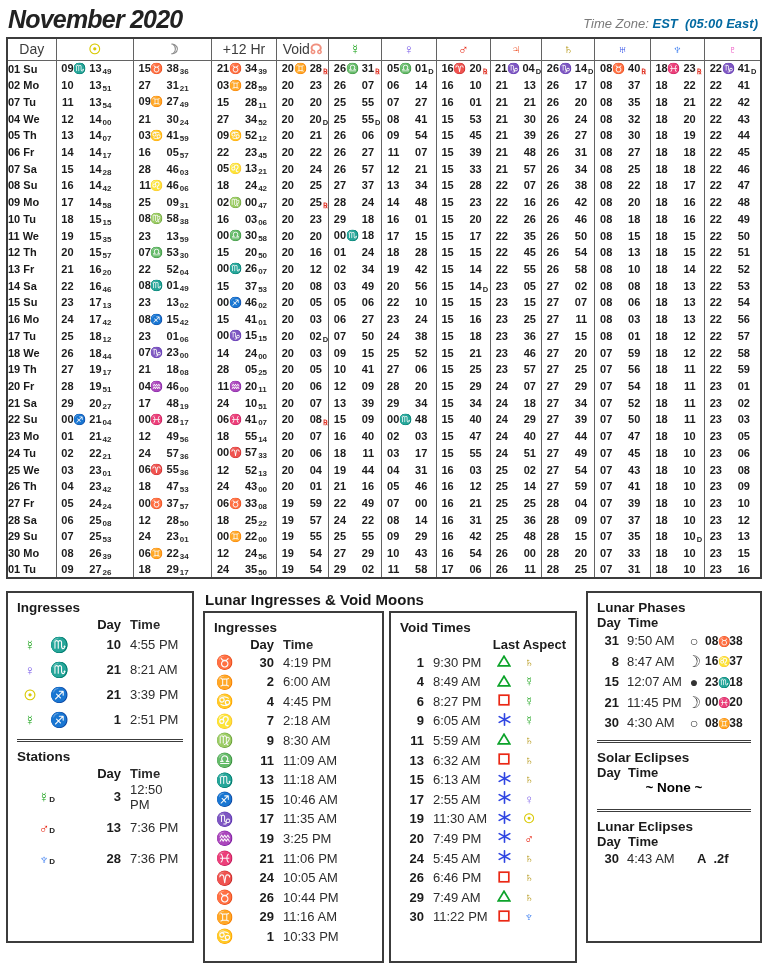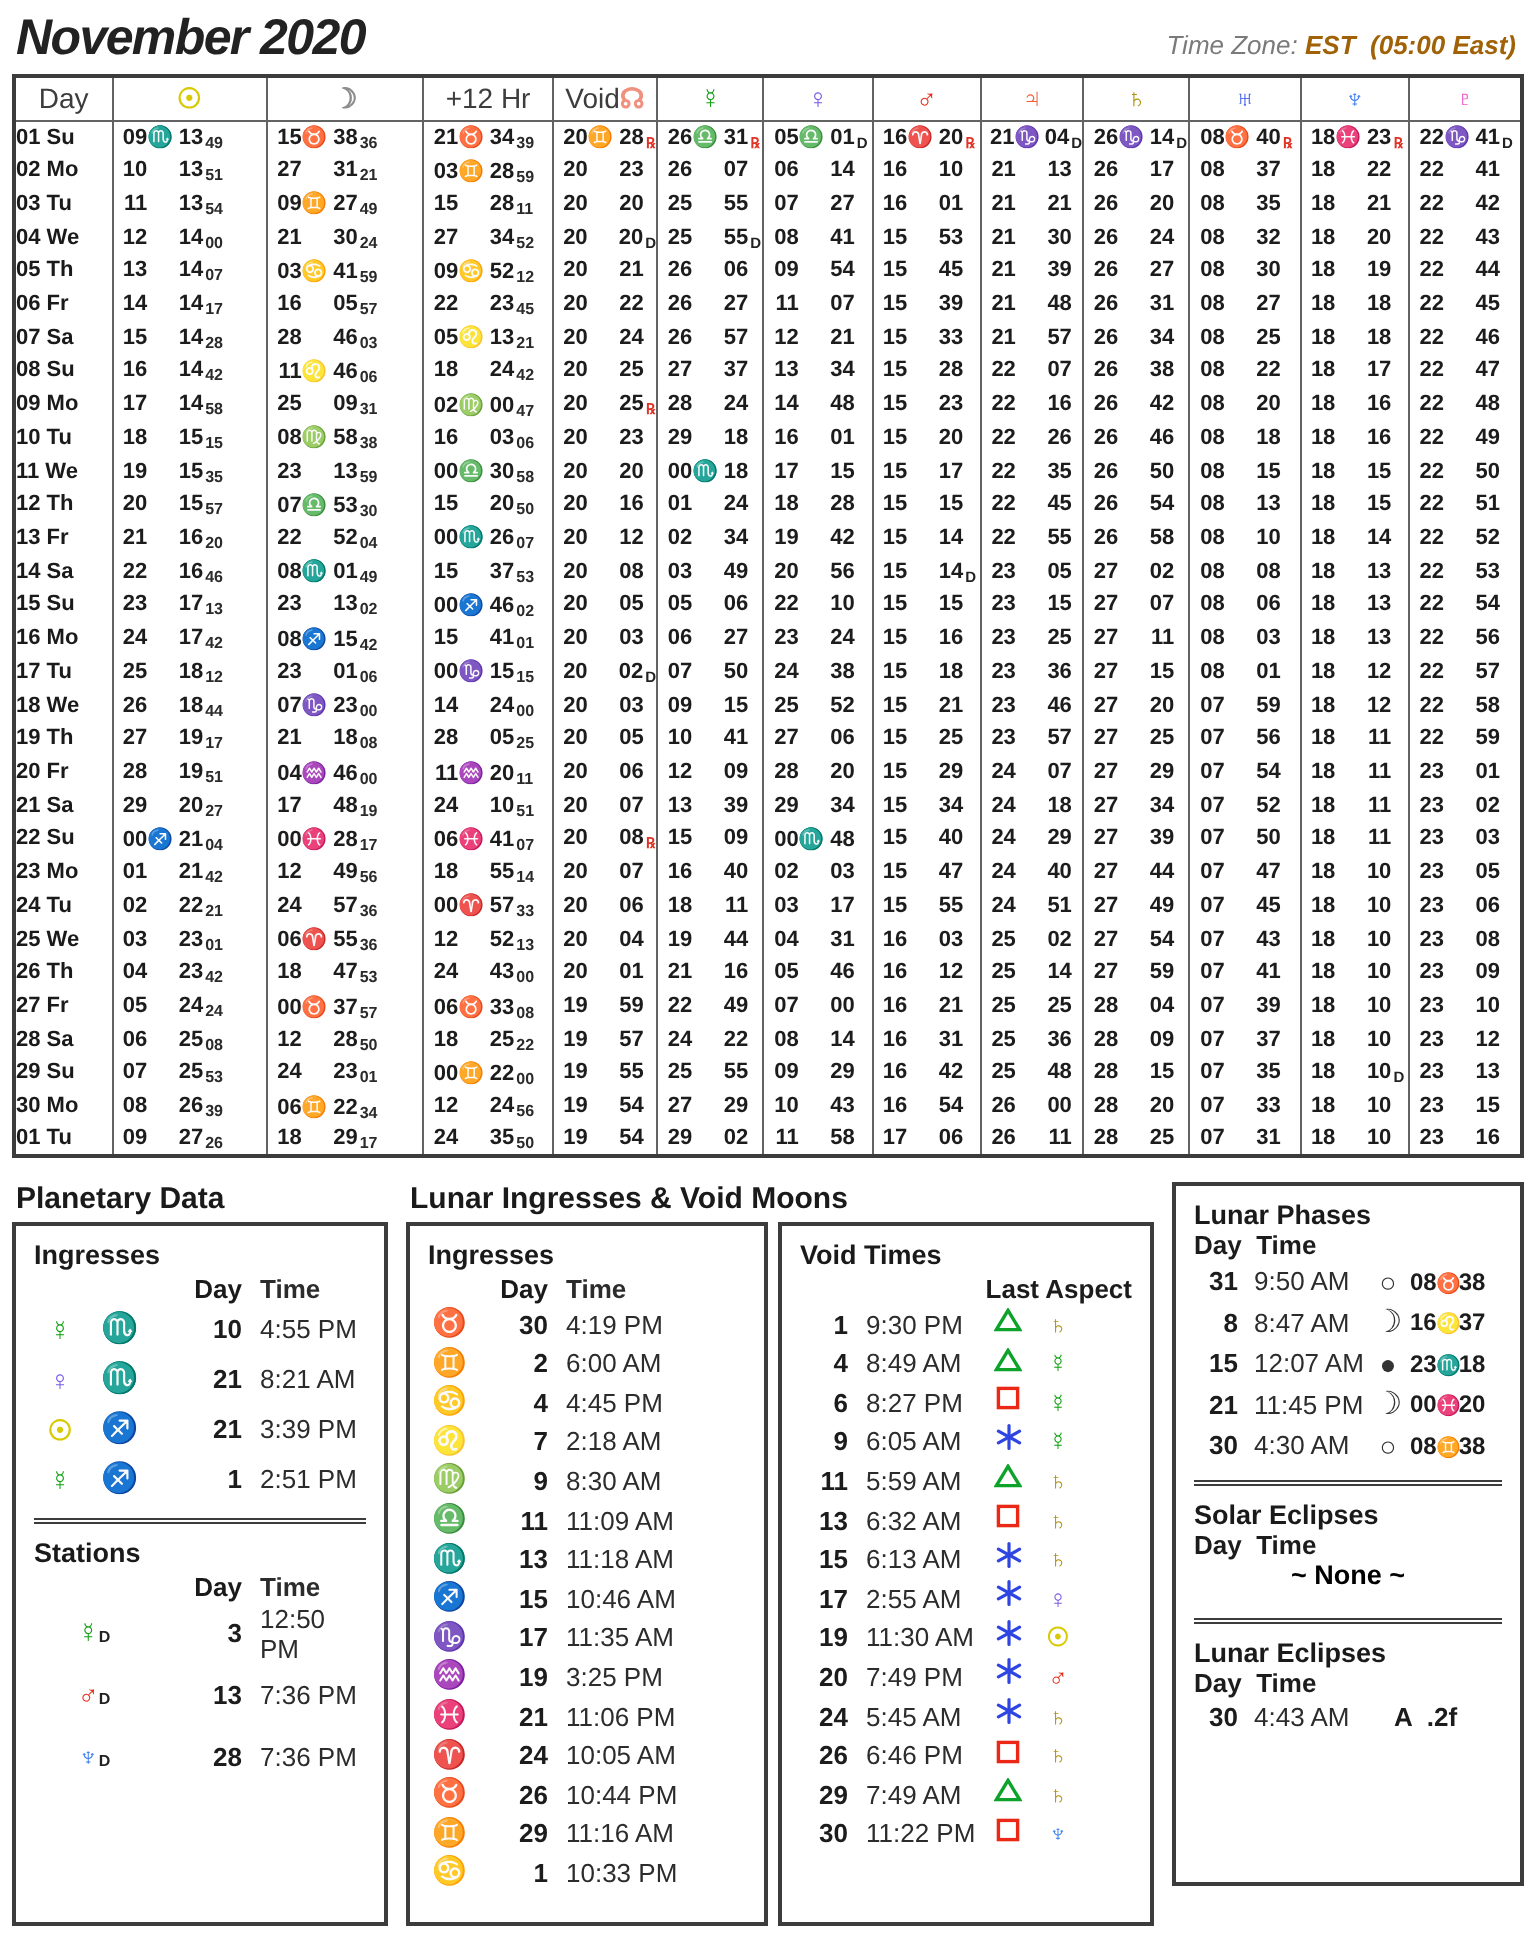--- a/index.html
+++ b/index.html
@@ -6,21 +6,21 @@
   html,body { margin:0; padding:0; }
   body {
     width:768px; height:976px; background:#fff; color:#1c1c1c;
     font-family:"Liberation Sans", sans-serif; position:relative; overflow:hidden;
   }
   
   .titlebar { display:flex; align-items:baseline; padding:5px 10px 2px 8px;font-style:italic; }
   .page-title { font-size:25px; font-weight:bold; letter-spacing:-0.8px; color:#222; }
   .page-subtitle { font-size:14.5px; font-weight:bold; margin-left:16px; color:#222; }
   .tz { margin-left:auto; font-size:13px; color:#7a7a7a; }
-  .tz b { color:#a16207; font-weight:bold; white-space:pre; }
+  .tz b { color:#0369a1; font-weight:bold; white-space:pre; }
   
   table.eph { border-collapse:collapse; table-layout:fixed; width:756px; margin:1px 6px 0 6px;
     border:2px solid #3c3c3c; }
   table.eph th, table.eph td { border-left:1px solid #636363; padding:0; overflow:hidden; white-space:nowrap; }
   table.eph th:first-child, table.eph td:first-child { border-left:none; }
   table.eph th { border-bottom:1px solid #636363; height:22px; font-size:14px; font-weight:normal;
     color:#3d3d3d; text-align:center; vertical-align:middle; }
   table.eph th .hg { font-size:14px; font-weight:bold; }
   table.eph td { height:16.72px; vertical-align:middle; }
   td.day-cell { font-weight:bold; font-size:11px; padding-left:5px; color:#1a1a1a; }
@@ -303,21 +303,21 @@
         <td>
           <div class="cw">
             <span class="cd">22</span>
             <span class="cg"></span>
             <span class="cm">41</span>
             <span class="cf"></span>
           </div>
         </td>
       </tr>
       <tr>
-        <td class="day-cell">03 Tu</td>
+        <td class="day-cell">07 Tu</td>
         <td>
           <div class="cw">
             <span class="cd">11</span>
             <span class="cg"></span>
             <span class="cm">13</span>
             <span class="cs">54</span>
             <span class="cf"></span>
           </div>
         </td>
         <td>
@@ -3266,21 +3266,20 @@
             <span class="cf"></span>
           </div>
         </td>
       </tr>
     </tbody>
 </table>
 
 <div class="bottom">
 
   <div class="grp" style="width:188px">
-    <div class="grp-title">Planetary Data</div>
     <div class="box">
       <div class="p-label">Ingresses</div>
       <div class="colhead" style="grid-template-columns:60px 44px auto">
         <span></span>
         <span class="dcol">Day</span>
         <span class="tcol">Time</span>
       </div>
       <div id="pd-ingresses">
           <div class="pi-row">
             <span class="pg" style="color:#14a014">☿</span>

